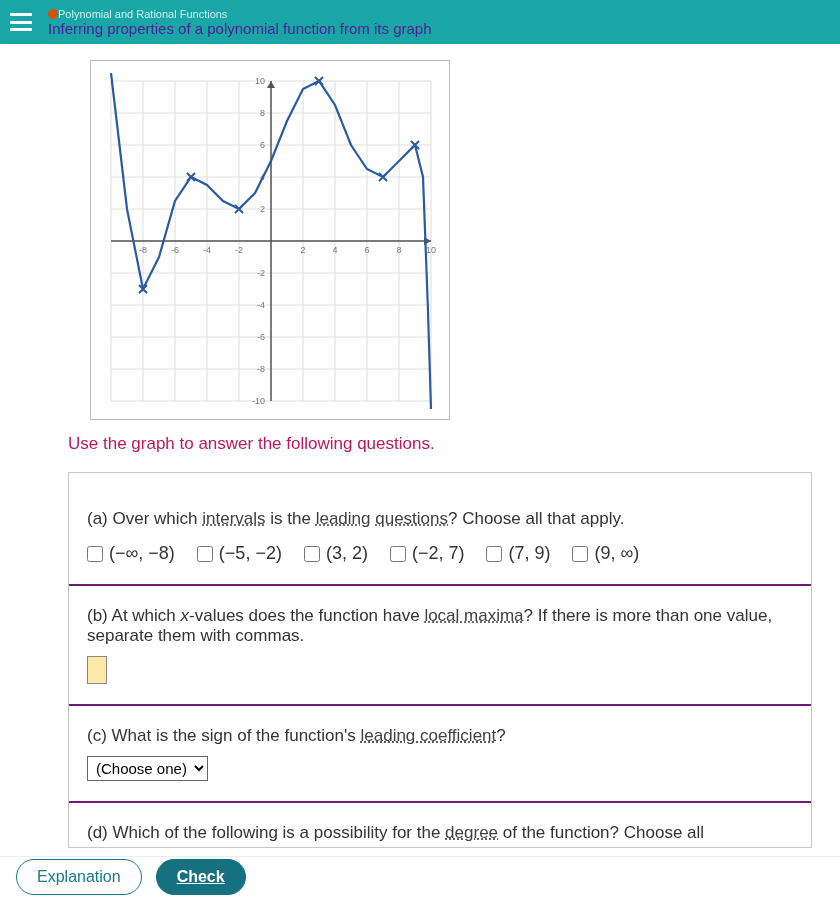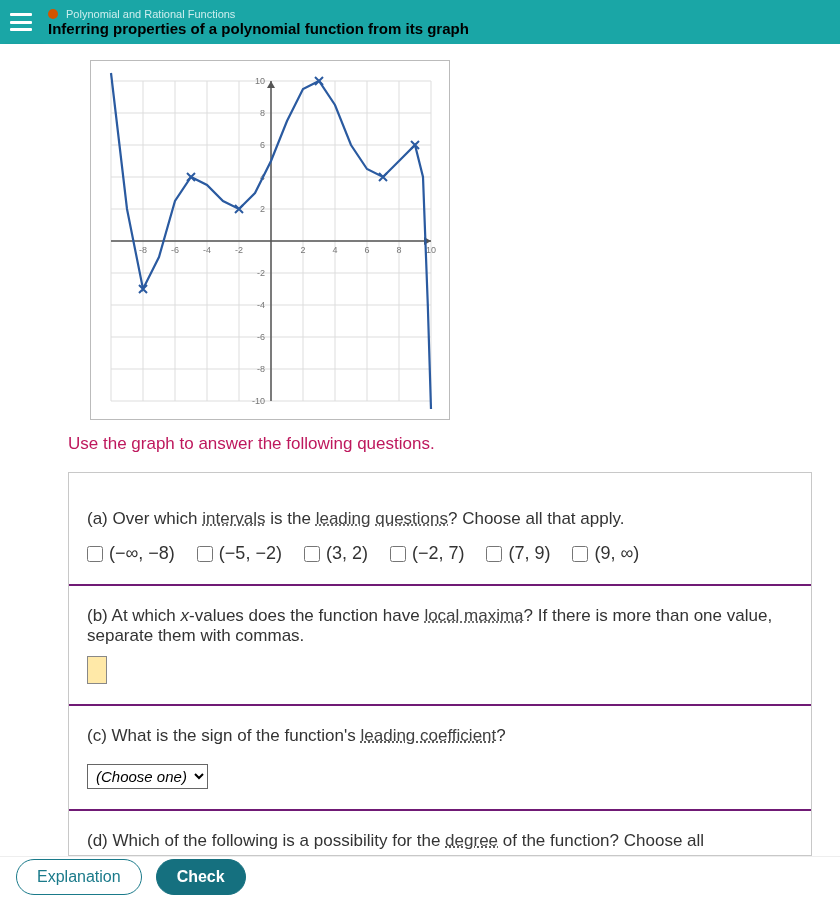--- a/index.html
+++ b/index.html
@@ -20,23 +20,23 @@
     padding: 0 10px;
     gap: 16px;
   }
   .hamburger {
     width: 22px; height: 18px;
     display: flex; flex-direction: column; justify-content: space-between;
     cursor: pointer;
   }
   .hamburger span { display: block; height: 3px; background: #fff; border-radius:1px;}
   .top-meta { display:flex; flex-direction:column; }
-  .top-meta .crumb { font-size:11px; color:#cdeeee; display:flex; align-items:center; gap:8px;}
+  .top-meta .crumb { font-size:11px; color:#cdeeee; display:flex; align-items:center; gap:0;}
   .crumb-dot { width:10px;height:10px;border-radius:50%;background:#d35400;display:inline-block;}
-  .top-meta .title { font-size:15px; font-weight:bold; color:#000000;}
+  .top-meta .title { font-size:15px; font-weight:normal; color:#4c1d95;}
   .leftstub {
     position:absolute; left:0; top:44px; width:48px; height:46px;
     background:#fff; border:1px solid #ccc; border-radius:6px;
     display:flex; align-items:center; justify-content:center;
     box-shadow:0 1px 3px rgba(0,0,0,0.15);
   }
   .leftstub svg { width:18px; height:18px; }
   .content {
     position:absolute; left:0; top:44px; right:0; bottom:0;
     background:#fff;
@@ -69,44 +69,43 @@
   .opt input { width:16px; height:16px; cursor:pointer;}
   .textin {
     margin-top:10px;
     width:20px; height:28px;
     border:1px solid #888;
     background:#ffe9a8;
     padding:2px 4px;
     font-size:15px;
   }
   .sel {
-    margin-top:18px;
+    margin-top:10px;
     border:1px solid #666;
     font-size:15px;
     padding:2px 4px;
     background:#fff;
     cursor:pointer;
-    font-style:italic;
   }
   .footer {
     position:absolute; left:0; right:0; bottom:0;
     background:#fff;
     padding:2px 16px;
     display:flex; gap:14px;
     border-top:1px solid #eee;
   }
   .btn {
     border-radius:22px;
     padding:8px 20px;
     font-size:16px;
     cursor:pointer;
     border:1px solid #1a7a8a;
   }
   .btn.outline { background:#fff; color:#1a7a8a;}
-  .btn.solid { background:#15707f; color:#fff; border-color:#15707f; font-weight:bold;}
+  .btn.solid { background:#15707f; color:#fff; border-color:#15707f; font-weight:bold;text-decoration:underline;}
   .qrow.cut { padding-bottom:4px; }
 </style>
 </head>
 <body>
 
 <div class="topbar">
   <div class="hamburger">
     <span></span>
       <span></span>
       <span></span>

